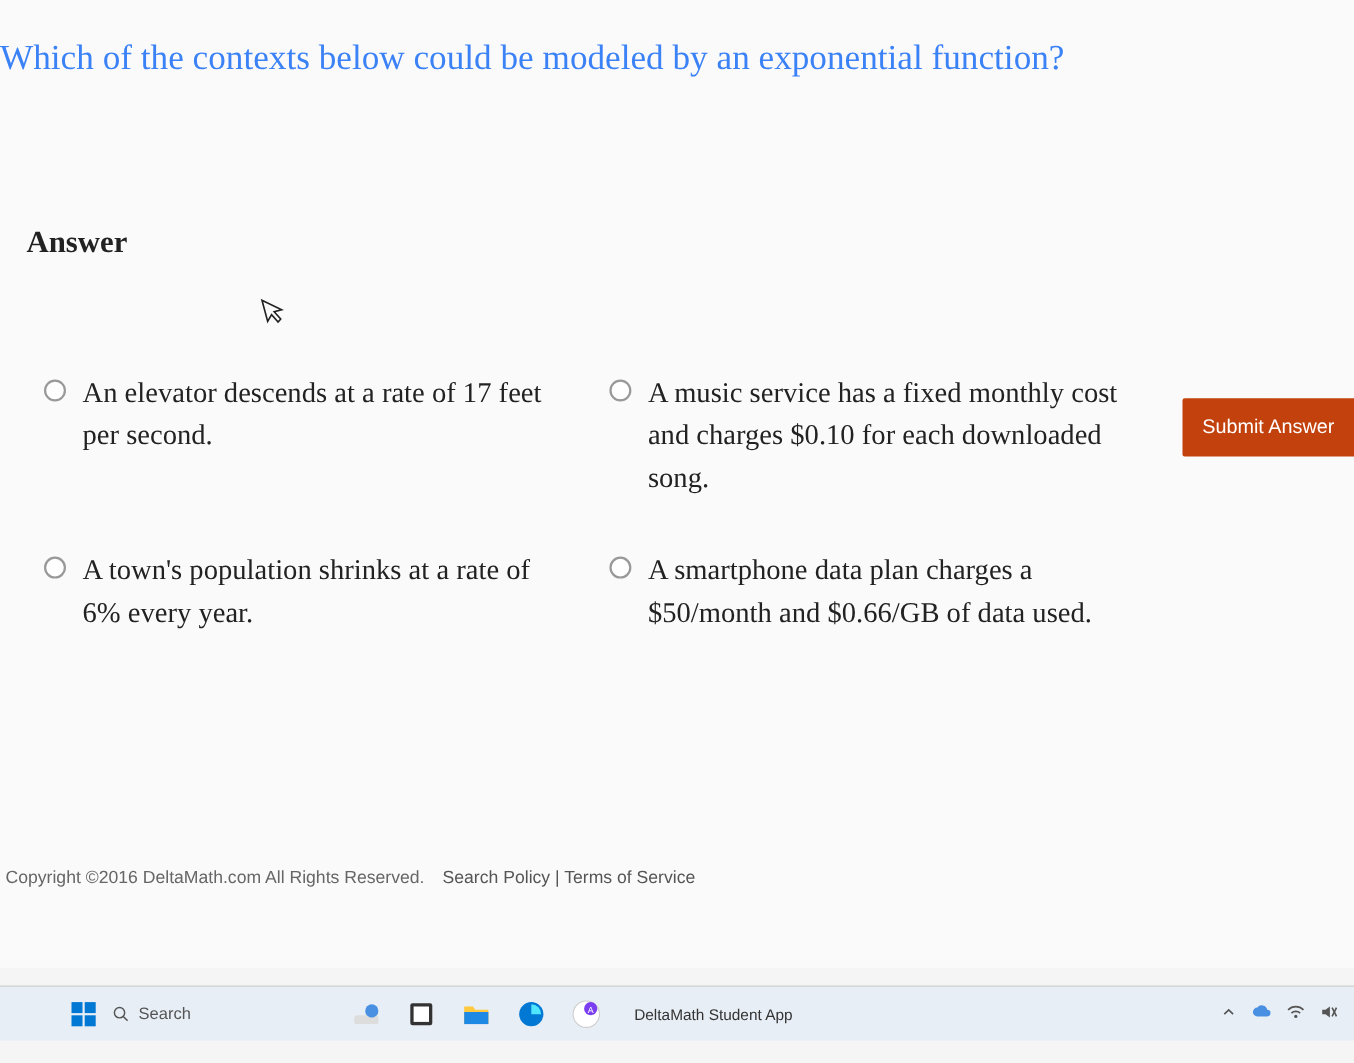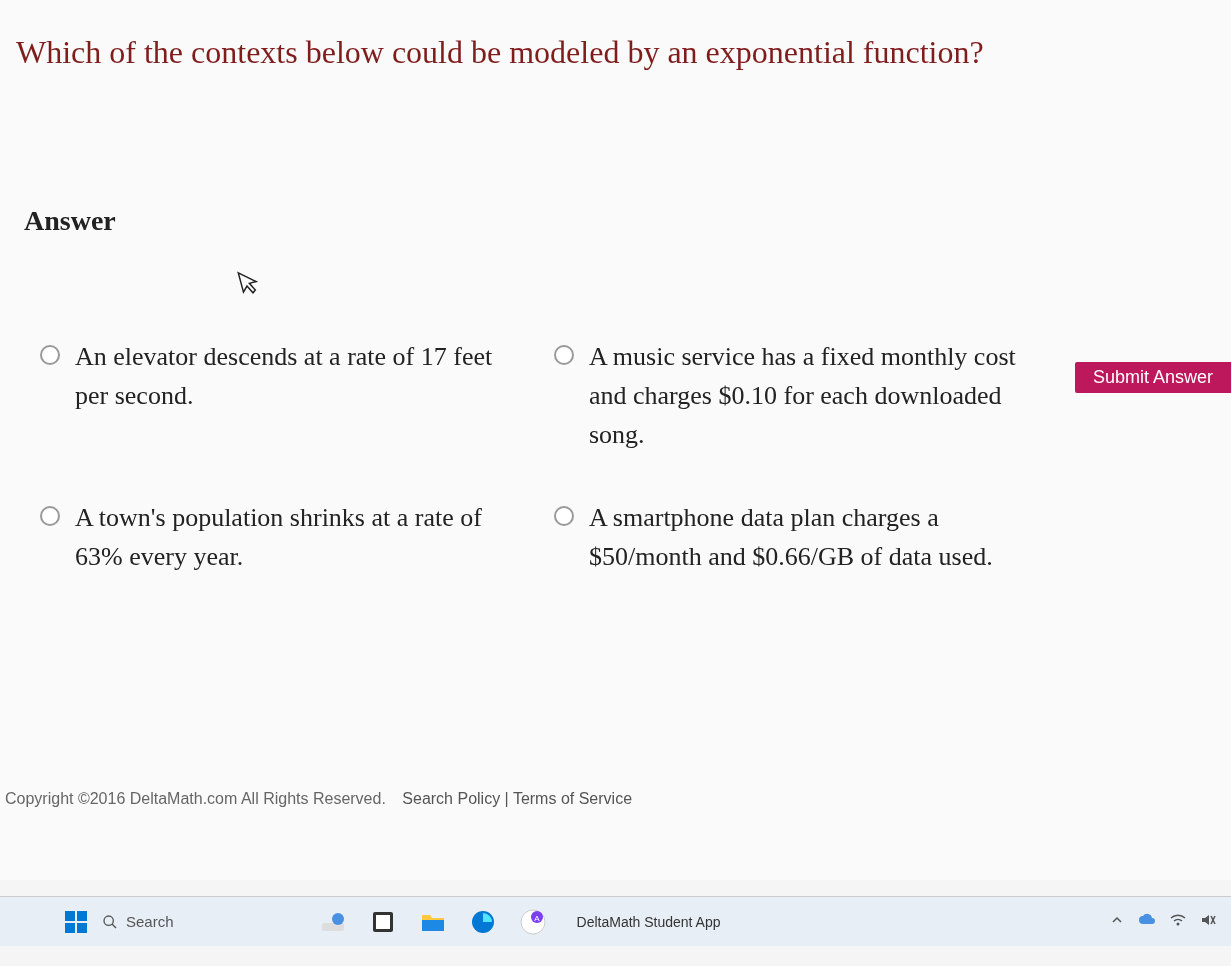--- a/index.html
+++ b/index.html
@@ -16,23 +16,23 @@
       overflow: hidden;
     }
     .content-area {
       background: #fafafa;
       padding: 30px 20px 0 0;
       height: 880px;
       position: relative;
     }
     .question-text {
       font-size: 32px;
-      color: #7f1d1d;
+      color: #3b82f6;
       margin-bottom: 130px;
-      margin-left: 16px;
+      margin-left: 0;
       line-height: 1.4;
     }
     .answer-heading {
       font-size: 28px;
       font-weight: bold;
       color: #222;
       margin-left: 24px;
       margin-bottom: 100px;
     }
     .options-grid {
@@ -60,25 +60,25 @@
     }
     .option-text {
       font-size: 26px;
       color: #222;
       line-height: 1.5;
     }
     .submit-button {
       position: absolute;
       right: 0;
       top: 362px;
-      background: #be185d;
+      background: #c2410c;
       color: #fff;
       font-family: Arial, sans-serif;
       font-size: 18px;
-      padding: 5px 18px;
+      padding: 16px 18px;
       border: none;
       cursor: pointer;
       border-radius: 2px 0 0 2px;
     }
     .footer-text {
       position: absolute;
       bottom: 72px;
       left: 5px;
       font-family: Arial, sans-serif;
       font-size: 16px;
@@ -184,21 +184,21 @@
     <div class="option">
       <div class="radio"></div>
       <div class="option-text">An elevator descends at a rate of 17 feet per second.</div>
     </div>
     <div class="option">
       <div class="radio"></div>
       <div class="option-text">A music service has a fixed monthly cost and charges $0.10 for each downloaded song.</div>
     </div>
     <div class="option">
       <div class="radio"></div>
-      <div class="option-text">A town's population shrinks at a rate of 63% every year.</div>
+      <div class="option-text">A town's population shrinks at a rate of 6% every year.</div>
     </div>
     <div class="option">
       <div class="radio"></div>
       <div class="option-text">A smartphone data plan charges a $50/month and $0.66/GB of data used.</div>
     </div>
   </div>
 
   <button class="submit-button">Submit Answer</button>
 
   <div class="footer-text">

